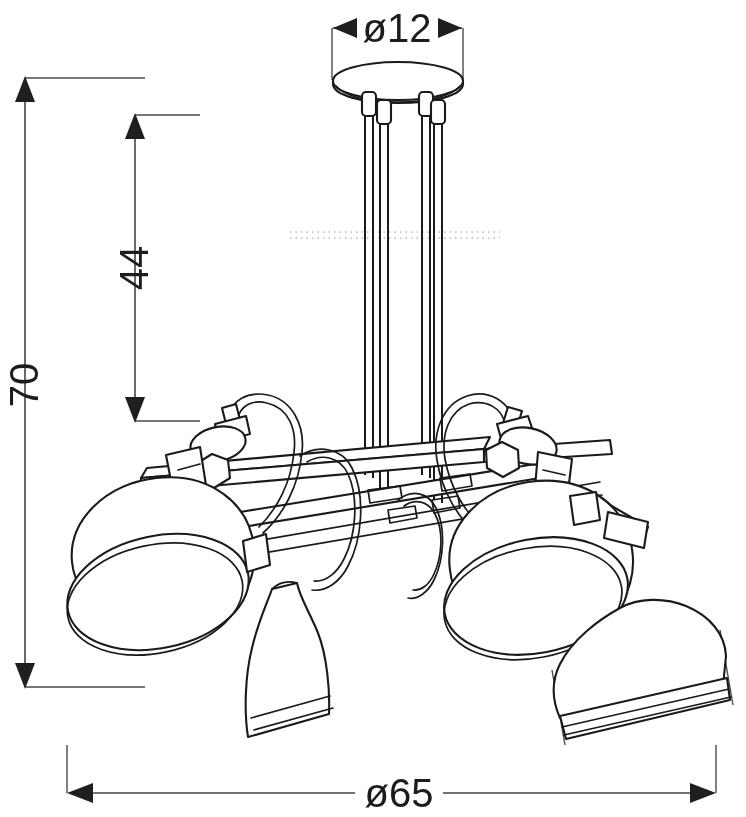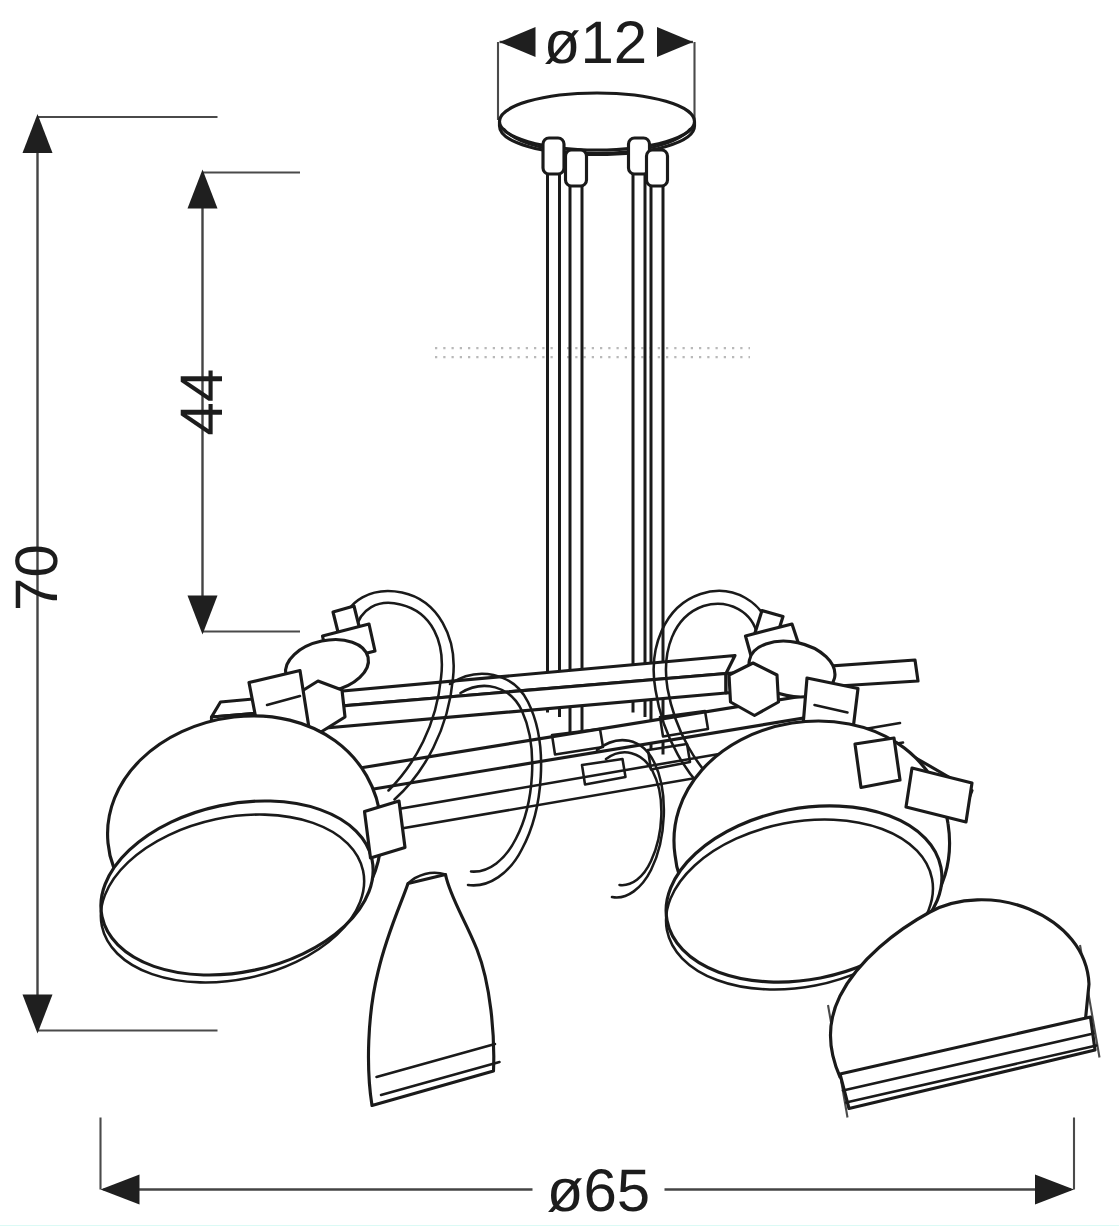--- a/index.html
+++ b/index.html
@@ -8,21 +8,21 @@
     padding: 0;
     background: #ffffff;
   }
   body {
     font-family: "Liberation Sans", sans-serif;
   }
   #drawing-root {
     position: relative;
     width: 746px;
     height: 817px;
-    background: #5eead4;
+    background: #ec4899;
     overflow: hidden;
   }
   #drawing-svg {
     display: block;
     width: 746px;
     height: 817px;
   }
   .dim-text {
     font-family: "Liberation Sans", sans-serif;
     font-size: 40px;

